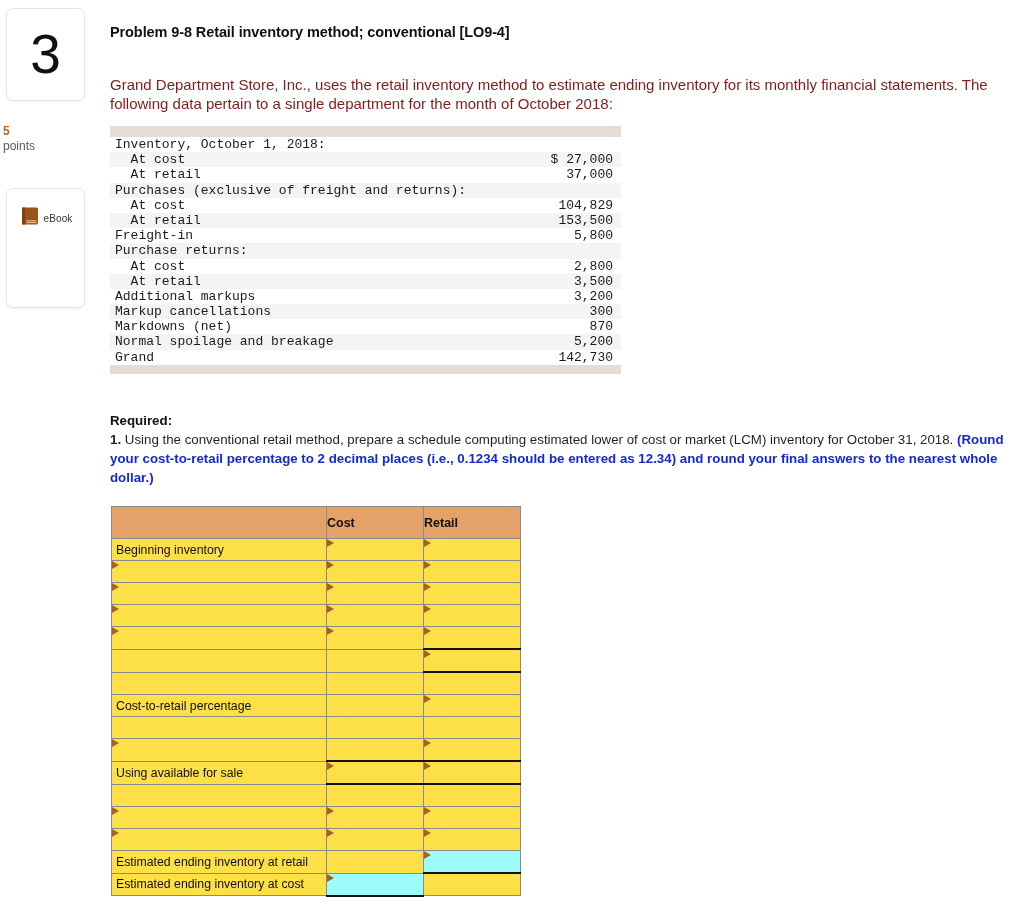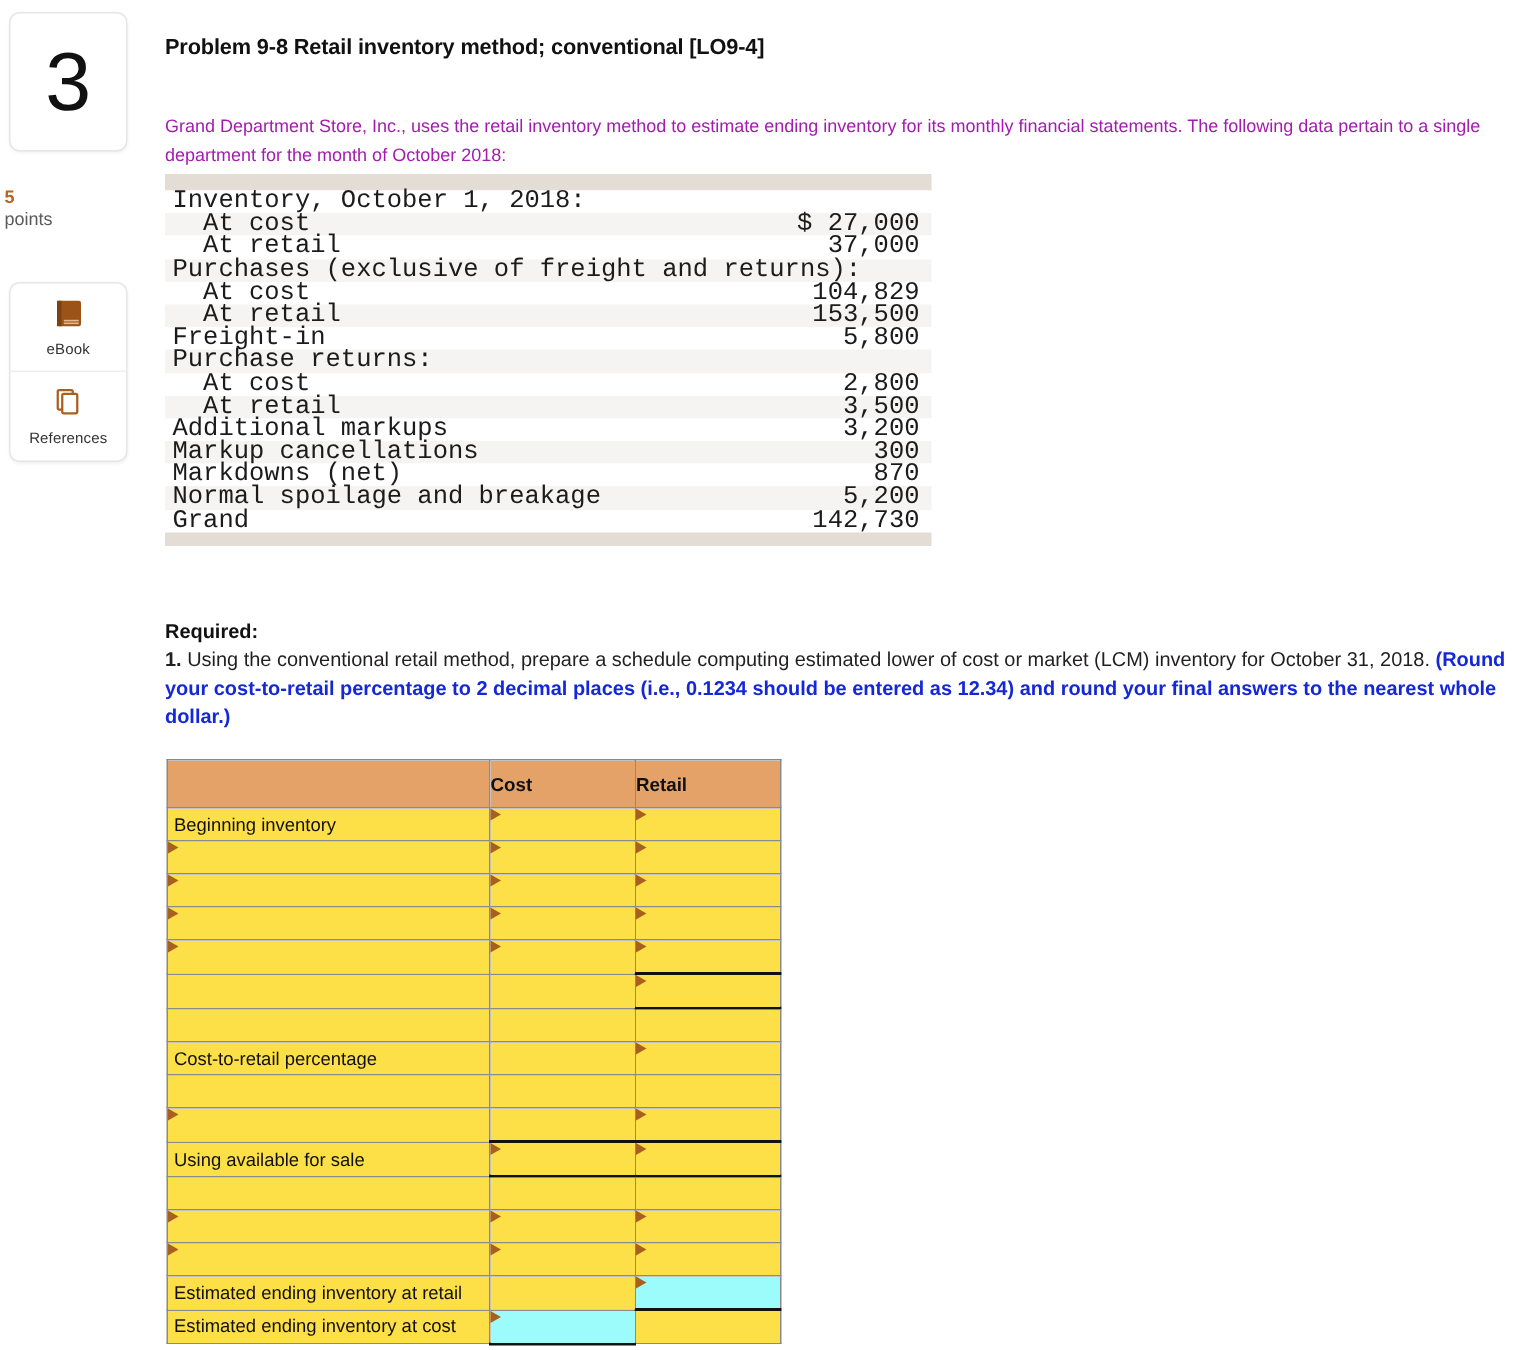--- a/index.html
+++ b/index.html
@@ -25,41 +25,41 @@
 
   .points-wrap{position:absolute;left:3px;top:124px;width:90px;line-height:1.25;}
   .points-val{font-size:12px;font-weight:bold;color:#b5651d;}
   .points-lbl{font-size:12px;color:#5a5a5a;}
 
   .tool-box{
     position:absolute;left:6px;top:188px;width:77px;height:118px;
     background:#fff;border:1px solid #e6e6e6;border-radius:7px;
     box-shadow:0 1px 2px rgba(0,0,0,.06);overflow:hidden;
   }
-  .tool-item{height:58px;display:flex;flex-direction:column;align-items:center;justify-content:center;gap:3px;cursor:pointer;}
+  .tool-item{height:58px;display:flex;flex-direction:row;align-items:center;justify-content:center;gap:3px;cursor:pointer;}
   .tool-item + .tool-item{border-top:1px solid #ededed;}
   .tool-label{font-size:10px;color:#333;letter-spacing:.1px;}
 
   
   #main{position:absolute;left:110px;top:0;width:914px;}
 
   .prob-title{
     position:absolute;left:0;top:24px;width:900px;
     font-size:14.5px;font-weight:bold;letter-spacing:-.1px;color:#111;
   }
   .prob-intro{
     position:absolute;left:0;top:75px;width:903px;
-    font-size:12px;line-height:19px;color:#a21caf;
+    font-size:15px;line-height:19px;color:#7f1d1d;
   }
 
   
   .data-table{
-    position:absolute;left:0;top:116px;width:511px;
+    position:absolute;left:0;top:126px;width:511px;
     font-family:"Liberation Mono", monospace;
-    font-size:17px;
+    font-size:13px;
   }
   .data-band{height:11px;background:#e4ddd5;}
   .data-band.bottom{height:9px;}
   .drow{display:flex;justify-content:space-between;height:15.2px;line-height:15.2px;
         padding:0 8px 0 0;background:#ffffff;}
   .drow.alt{background:#f5f4f2;}
   .dlabel{white-space:pre;padding-left:5px;color:#1b1b1b;}
   .dval{white-space:pre;text-align:right;color:#1b1b1b;}
 
   
@@ -126,29 +126,20 @@
         <svg width="22" height="22" viewBox="0 0 22 22" aria-hidden="true">
           <rect x="3" y="2.5" width="16" height="17" rx="1.5" fill="#9c5317"></rect>
           <rect x="3" y="2.5" width="3" height="17" fill="#7d4212"></rect>
           <rect x="7.5" y="15.2" width="10" height="1.1" fill="#e3b891"></rect>
           <rect x="7.5" y="17.0" width="10" height="1.1" fill="#e3b891"></rect>
         </svg>
       </span>
       <span class="tool-label">eBook</span>
     </div>
 
-    <div class="tool-item">
-      <span>
-        <svg width="22" height="22" viewBox="0 0 22 22" aria-hidden="true">
-          <rect x="3.5" y="3" width="10" height="13" rx="1" fill="none" stroke="#a9601f" stroke-width="1.5"></rect>
-          <rect x="6.5" y="5.5" width="10" height="13" rx="1" fill="#ffffff" stroke="#a9601f" stroke-width="1.5"></rect>
-        </svg>
-      </span>
-      <span class="tool-label">References</span>
-    </div>
 
   </div>
 </div>
 
 <div id="main">
 
   <div class="prob-title">Problem 9-8 Retail inventory method; conventional [LO9-4]</div>
   <div class="prob-intro">Grand Department Store, Inc., uses the retail inventory method to estimate ending inventory for its monthly financial statements. The following data pertain to a single department for the month of October 2018:</div>
 
   <div class="data-table">

